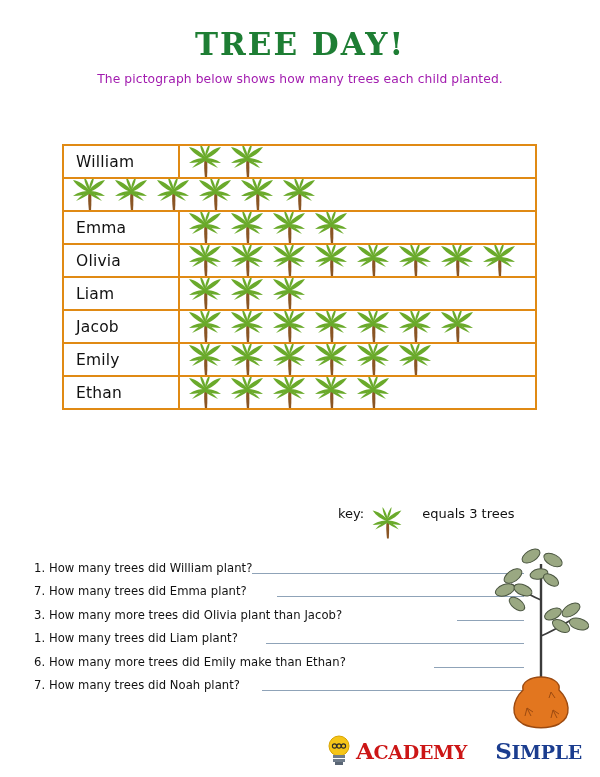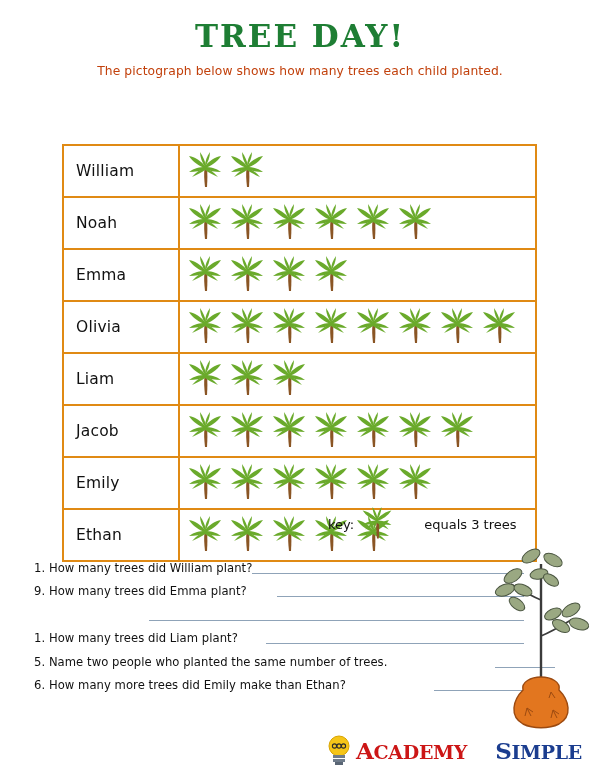--- a/index.html
+++ b/index.html
@@ -14,43 +14,43 @@
   }
 
   
   .page-title {
     text-align: center;
     color: #1e7e34;
     font-family: "DejaVu Serif", serif;
     font-weight: bold;
     font-size: 31px;
     letter-spacing: 2px;
-    margin-top: 18px;
+    margin-top: 26px;
   }
   .subtitle {
     text-align: center;
     font-size: 12.3px;
-    color: #c2410c;
+    color: #a21caf;
     line-height: 1.45;
     margin-top: 9px;
     letter-spacing: .1px;
   }
 
   
   .table-wrap {
     position: absolute;
     left: 62px;
     top: 144px;
     width: 475px;
     border: 2px solid #e08a14;
     border-bottom: none;
   }
   .row {
     display: flex;
-    height: 52px;
+    height: 33px;
     border-bottom: 2px solid #e08a14;
   }
   .name-cell {
     width: 116px;
     flex: 0 0 116px;
     border-right: 2px solid #e08a14;
     display: flex;
     align-items: center;
     padding-left: 12px;
     font-size: 15.5px;
@@ -66,30 +66,29 @@
   }
   .tree {
     width: 42px;
     height: 40px;
     flex: 0 0 42px;
   }
 
   
   .key-row {
     position: absolute;
-    left: 328px;
+    left: 338px;
     top: 506px;
     display: flex;
-    align-items: center;
     font-size: 13px;
     color: #111;
   }
   .key-label { margin-right: 4px; }
   .key-tree { width: 38px; height: 36px; flex: 0 0 38px; }
-  .key-text { margin-left: 28px; }
+  .key-text { margin-left: 16px; }
 
   
   .questions {
     position: absolute;
     left: 34px;
     top: 553px;
     width: 490px;
   }
   .q {
     display: flex;
@@ -172,21 +171,20 @@
             <path d="M21 16 C26 16 32 17 37 21 C31 21 25 20 21 18 Z"></path>
             <path d="M21 16 C18 11 16 6 16 1 C19 5 21 10 22 15 Z"></path>
             <path d="M21 16 C24 11 26 6 26 1 C23 5 21 10 21 15 Z"></path>
             <path d="M21 17 C17 18 12 21 8 26 C13 24 18 21 21 19 Z"></path>
             <path d="M21 17 C25 18 30 21 34 26 C29 24 24 21 21 19 Z"></path>
           </g>
         </svg>
       </div>
     </div>
     <div class="row">
-      <div class="name-cell">Noah</div>
       <div class="icons-cell">
         <svg class="tree" viewBox="0 0 42 40">
           <path d="M21 36 C20 28 20 22 20.5 17 L23 17 C23.5 22 23.5 28 23 36 Z" fill="#8a5524"></path>
           <g fill="#6aaa2b">
             <path d="M21 17 C15 15 9 11 5 5 C11 6 17 10 21 15 Z"></path>
             <path d="M21 17 C27 15 33 11 37 5 C31 6 25 10 21 15 Z"></path>
             <path d="M21 16 C16 16 10 17 5 21 C11 21 17 20 21 18 Z"></path>
             <path d="M21 16 C26 16 32 17 37 21 C31 21 25 20 21 18 Z"></path>
             <path d="M21 16 C18 11 16 6 16 1 C19 5 21 10 22 15 Z"></path>
             <path d="M21 16 C24 11 26 6 26 1 C23 5 21 10 21 15 Z"></path>
@@ -739,37 +737,38 @@
     </svg>
   <span class="key-text">equals 3 trees</span>
 </div>
 
 <div class="questions" id="questions">
     <div class="q">
       <span class="q-text">1. How many trees did William plant?</span>
       <span class="q-line" style="margin-left: 0px;"></span>
     </div>
     <div class="q">
-      <span class="q-text">9. How many trees did Emma plant?</span>
+      <span class="q-text">7. How many trees did Emma plant?</span>
       <span class="q-line" style="margin-left: 30px;"></span>
     </div>
     <div class="q">
+      <span class="q-text">3. How many more trees did Olivia plant than Jacob?</span>
       <span class="q-line" style="margin-left: 115px;"></span>
     </div>
     <div class="q">
       <span class="q-text">1. How many trees did Liam plant?</span>
       <span class="q-line" style="margin-left: 28px;"></span>
     </div>
     <div class="q">
-      <span class="q-text">5. Name two people who planted the same number of trees.</span>
-      <span class="q-line" style="margin-left: 108px;"></span>
-    </div>
-    <div class="q">
       <span class="q-text">6. How many more trees did Emily make than Ethan?</span>
       <span class="q-line" style="margin-left: 88px;"></span>
+    </div>
+    <div class="q">
+      <span class="q-text">7. How many trees did Noah plant?</span>
+      <span class="q-line" style="margin-left: 22px;"></span>
     </div>
   </div>
 
 <svg class="sapling" viewBox="0 0 108 190">
   <path d="M54 150 L54 24" stroke="#3b3b3b" stroke-width="2.4" fill="none"></path>
   <path d="M54 60 C44 56 34 50 24 44" stroke="#3b3b3b" stroke-width="1.6" fill="none"></path>
   <path d="M54 96 C64 92 74 86 84 80" stroke="#3b3b3b" stroke-width="1.6" fill="none"></path>
   <g fill="#9aa882" stroke="#4a5540" stroke-width="1">
     <ellipse cx="44" cy="16" rx="10" ry="5.5" transform="rotate(-32 44 16)"></ellipse>
     <ellipse cx="66" cy="20" rx="10" ry="5.5" transform="rotate(28 66 20)"></ellipse>

